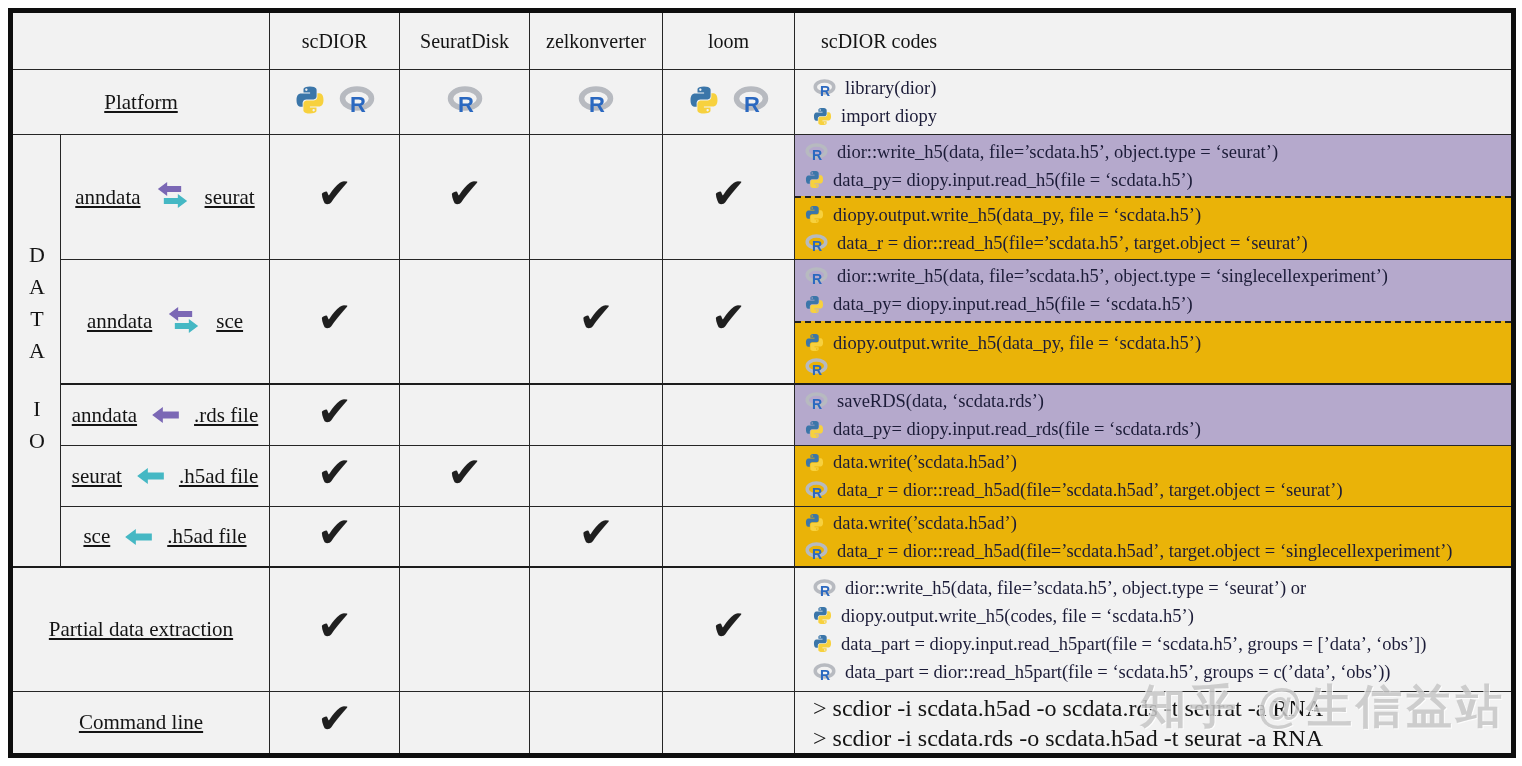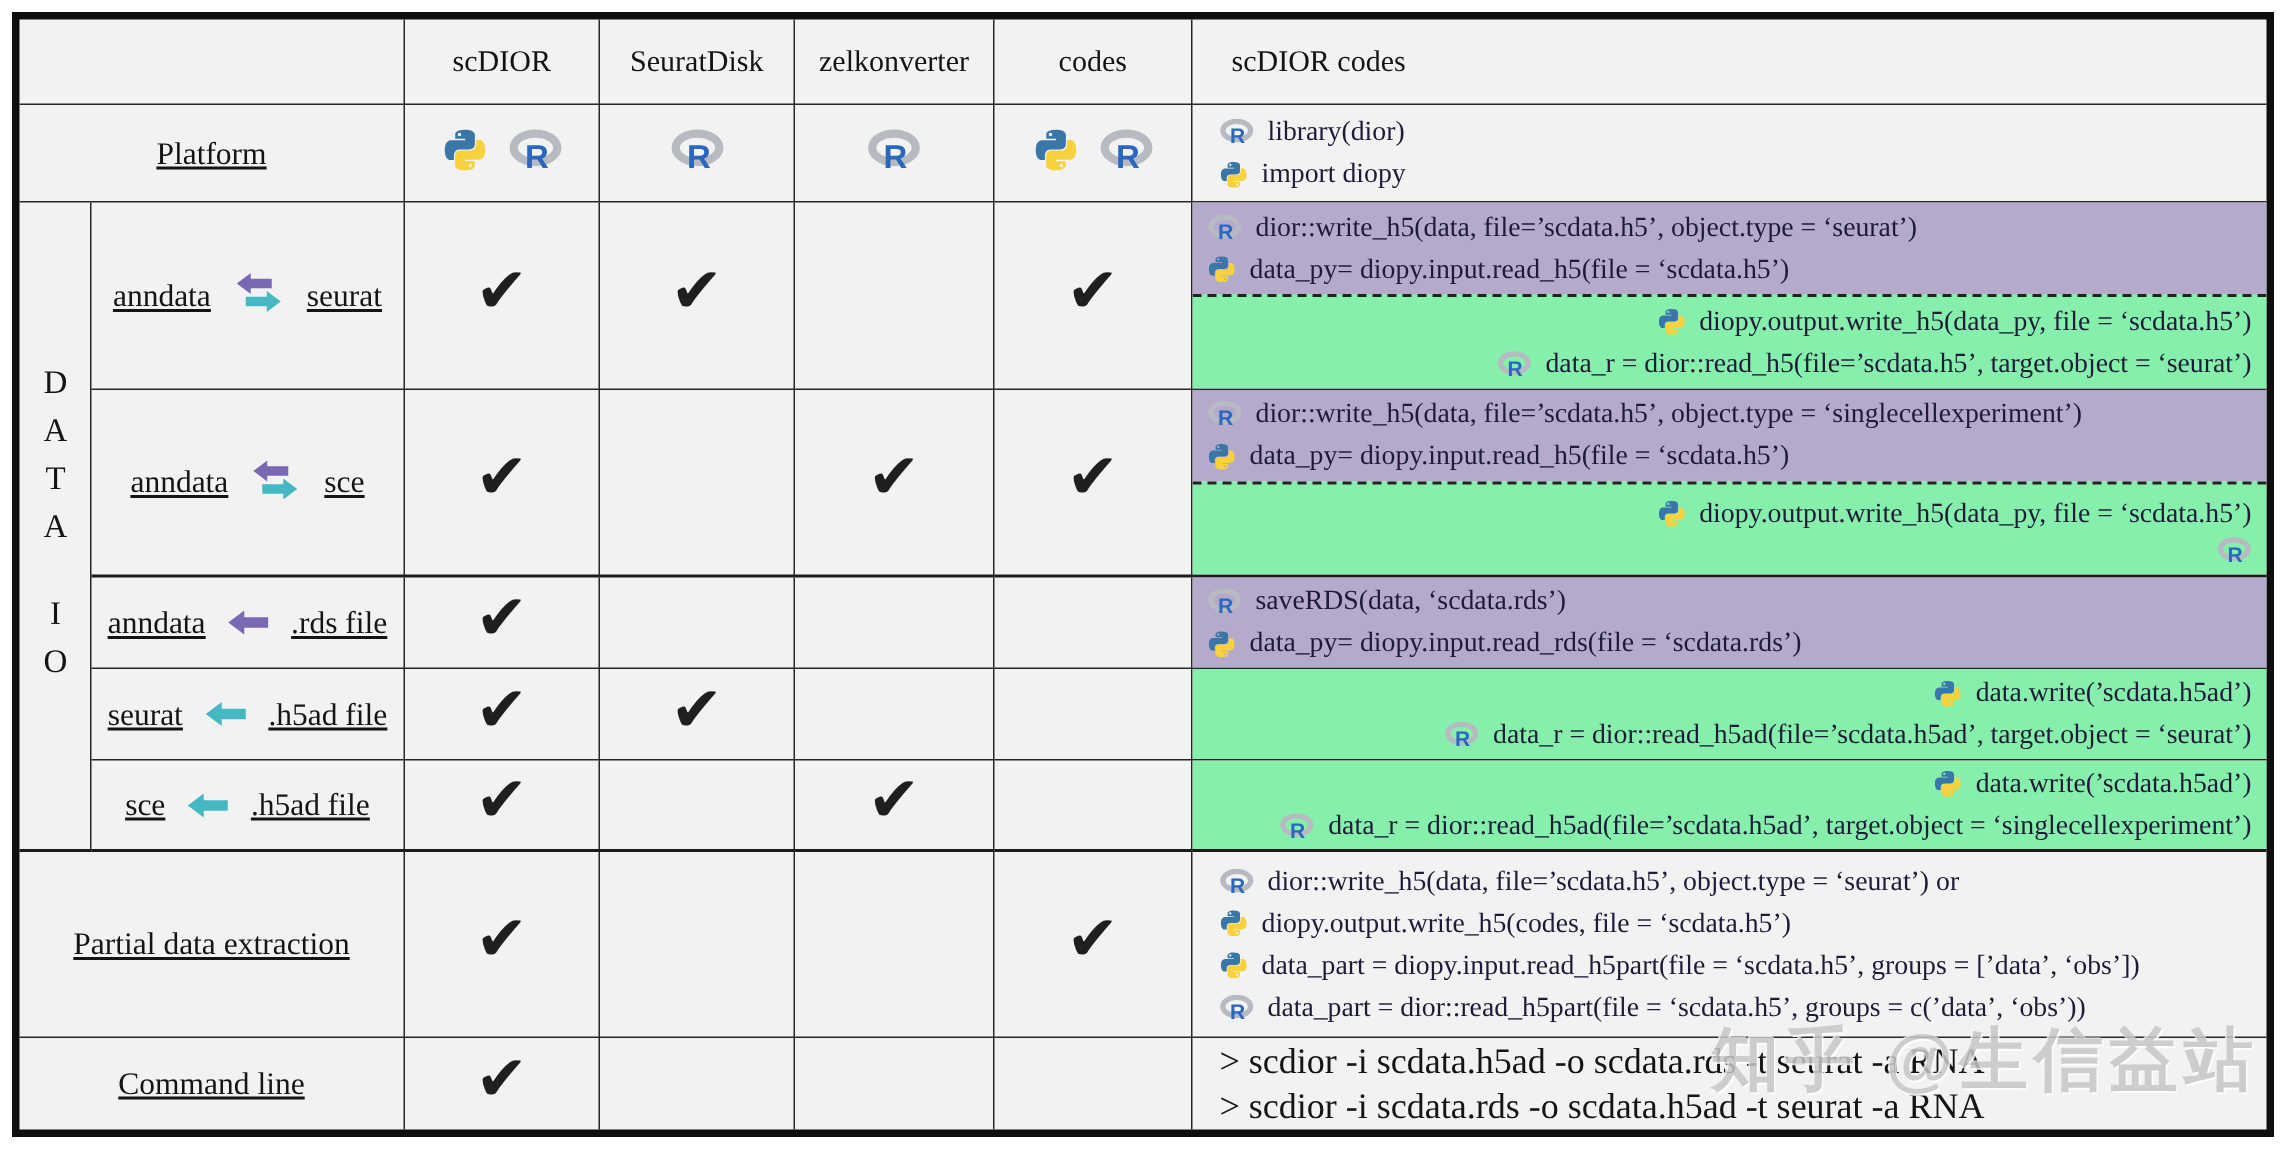--- a/index.html
+++ b/index.html
@@ -41,21 +41,21 @@
 
   .row-label { gap:15px; }
   .arrow-both { position:relative; width:34px; height:30px; display:inline-block; flex:none; }
   .arrow-both svg { position:absolute; }
 
   .codes-cell {
     flex-direction:column; align-items:stretch; justify-content:center; padding:0;
   }
   .block { flex:1; display:flex; flex-direction:column; justify-content:center; padding:2px 10px; gap:2px; }
   .block.purple { background:#b5a9cc; }
-  .block.teal { background:#86efac;align-items:flex-end; }
+  .block.teal { background:#eab308; }
   .block.dashed-top { border-top:2px dashed #222222; }
   .plain { padding:2px 18px; background:transparent; }
 
   .code-line {
     display:flex; align-items:center; gap:9px;
     font-size:18.5px; color:#1c1c38; line-height:26px; white-space:nowrap;
   }
   .code-line .lang { flex:none; display:inline-flex; }
   .cmd-line { font-size:24px; color:#141414; line-height:28px; white-space:nowrap; }
 
@@ -71,21 +71,21 @@
 </head>
 <body>
 
 <div class="page">
   <div class="table">
 
     <div class="cell span2"></div>
     <div class="cell hdr">scDIOR</div>
     <div class="cell hdr">SeuratDisk</div>
     <div class="cell hdr">zelkonverter</div>
-    <div class="cell hdr">codes</div>
+    <div class="cell hdr">loom</div>
     <div class="cell hdr hdr-codes col-last">scDIOR codes</div>
 
     <div class="cell span2 label">Platform</div>
     <div class="cell iconrow">
         <span class="lang-ph">
   <svg width="30" height="30" viewBox="0 0 110 110" aria-hidden="true">
     <path fill="#3b76a9" d="M54.9 5.4c-25.3 0-23.7 11-23.7 11l.03 11.4h24.1v3.4H21.7S5.5 29.4 5.5 54.9c0 25.6 14.1 24.7 14.1 24.7h8.4V67.7s-.45-14.1 13.9-14.1h23.9s13.4.2 13.4-13V18.6S81.3 5.4 54.9 5.4zM41.6 13c2.4 0 4.3 1.9 4.3 4.3s-1.9 4.3-4.3 4.3-4.3-1.9-4.3-4.3 1.9-4.3 4.3-4.3z"></path>
     <path fill="#f7d13e" d="M55.1 104.6c25.3 0 23.7-11 23.7-11l-.03-11.4H54.7v-3.4h33.6s16.2 1.8 16.2-23.7c0-25.6-14.1-24.7-14.1-24.7H82v11.9s.45 14.1-13.9 14.1H44.2s-13.4-.2-13.4 13v22.1s-2 13.1 24.3 13.1zm13.3-7.6c-2.4 0-4.3-1.9-4.3-4.3s1.9-4.3 4.3-4.3 4.3 1.9 4.3 4.3-1.9 4.3-4.3 4.3z"></path>
   </svg>
 </span>

